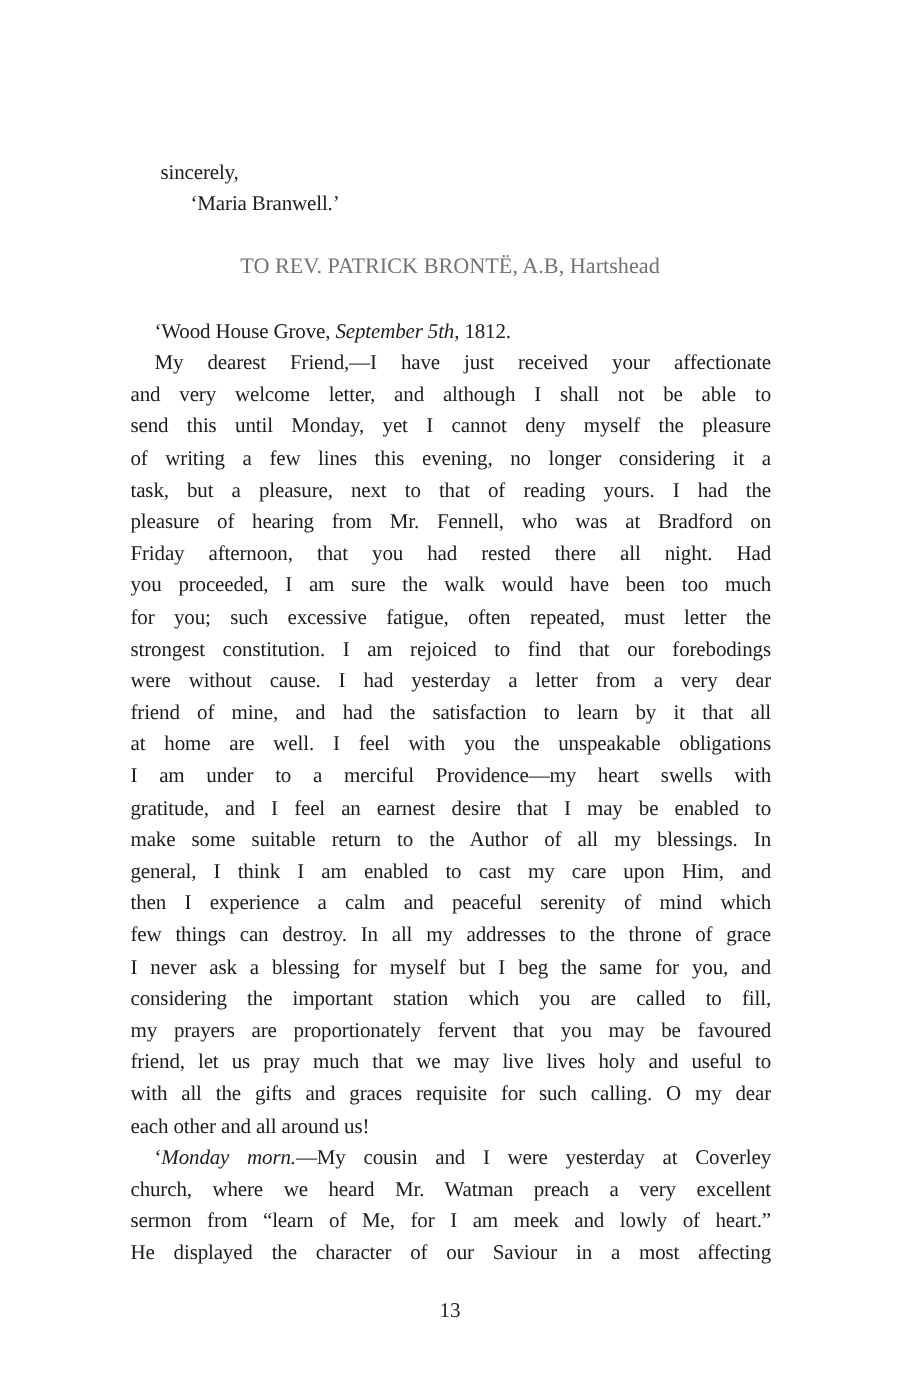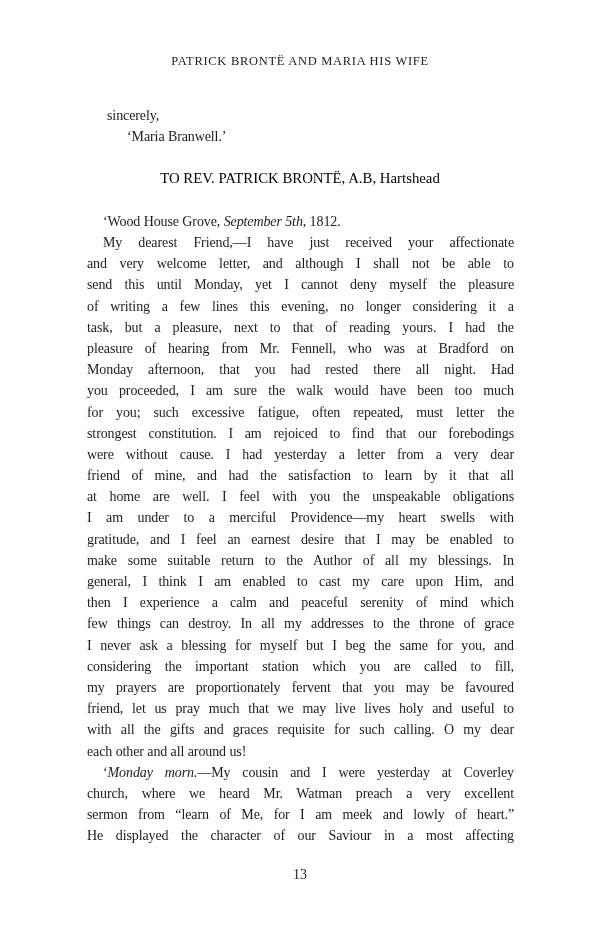--- a/index.html
+++ b/index.html
@@ -22,21 +22,21 @@
   }
   .text-col { position: absolute; left: 87px; width: 427px; }
   .closing   { top: 105px; margin-left: 20px; }
   .dateline  { top: 211px; }
   .letter-body { top: 232px; }
   .letter-heading {
     position: absolute;
     top: 170px; left: 0; width: 600px;
     text-align: center;
     font-size: 14.8px;
-    color: #000000;
+    color: #737373;
   }
   .line {
     font-size: 14px;
     line-height: 21.2px;
     height: 21.2px;
     letter-spacing: -0.1px;
     text-align: justify;
     text-align-last: justify;
     white-space: normal;
     overflow: hidden;
@@ -51,42 +51,41 @@
     text-align: center;
     font-size: 14px;
     color: #1c1c1c;
   }
 </style>
 </head>
 <body>
 
 <div class="page">
 
-  <div class="running-header">PATRICK BRONTË AND MARIA HIS WIFE</div>
 
   <div class="text-col closing">
     <div class="line flush">sincerely,</div>
     <div class="line flush indent2">‘Maria Branwell.’</div>
   </div>
 
   <div class="letter-heading">TO REV. PATRICK BRONTË, A.B, Hartshead</div>
 
   <div class="text-col dateline">
       <div class="line flush indent"><span>‘Wood House Grove, </span><em>September 5th</em><span>, 1812.</span></div>
     </div>
 
   <div class="text-col letter-body">
       <div>
         <div class="line indent"><span>My dearest Friend,—I have just received your affectionate</span></div>
         <div class="line"><span>and very welcome letter, and although I shall not be able to</span></div>
         <div class="line"><span>send this until Monday, yet I cannot deny myself the pleasure</span></div>
         <div class="line"><span>of writing a few lines this evening, no longer considering it a</span></div>
         <div class="line"><span>task, but a pleasure, next to that of reading yours. I had the</span></div>
         <div class="line"><span>pleasure of hearing from Mr. Fennell, who was at Bradford on</span></div>
-        <div class="line"><span>Monday afternoon, that you had rested there all night. Had</span></div>
+        <div class="line"><span>Friday afternoon, that you had rested there all night. Had</span></div>
         <div class="line"><span>you proceeded, I am sure the walk would have been too much</span></div>
         <div class="line"><span>for you; such excessive fatigue, often repeated, must letter the</span></div>
         <div class="line"><span>strongest constitution. I am rejoiced to find that our forebodings</span></div>
         <div class="line"><span>were without cause. I had yesterday a letter from a very dear</span></div>
         <div class="line"><span>friend of mine, and had the satisfaction to learn by it that all</span></div>
         <div class="line"><span>at home are well. I feel with you the unspeakable obligations</span></div>
         <div class="line"><span>I am under to a merciful Providence—my heart swells with</span></div>
         <div class="line"><span>gratitude, and I feel an earnest desire that I may be enabled to</span></div>
         <div class="line"><span>make some suitable return to the Author of all my blessings. In</span></div>
         <div class="line"><span>general, I think I am enabled to cast my care upon Him, and</span></div>

